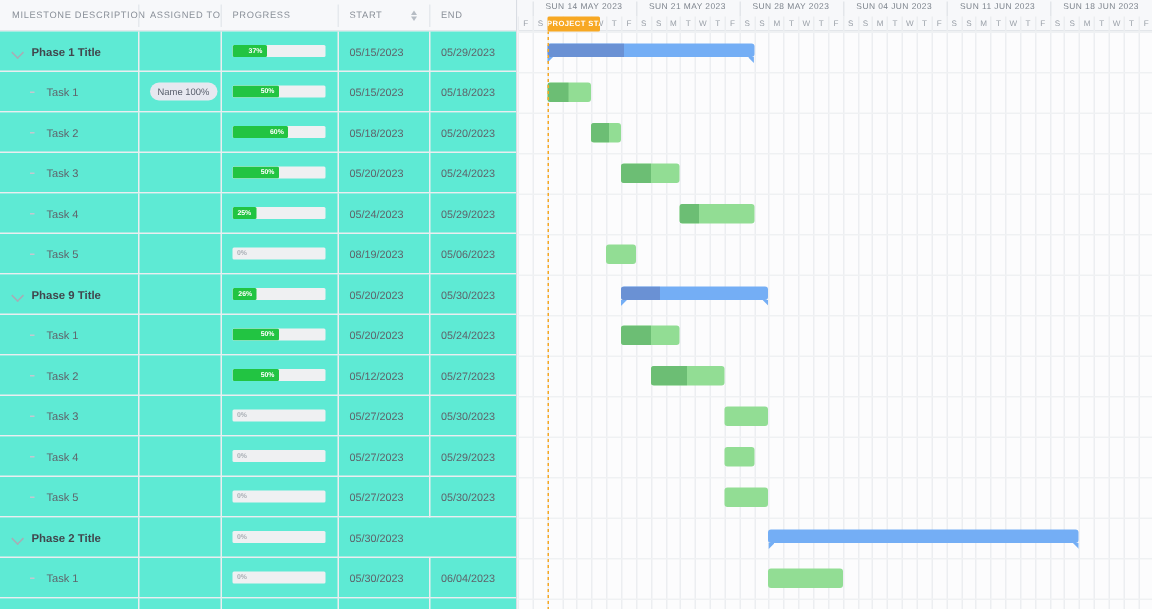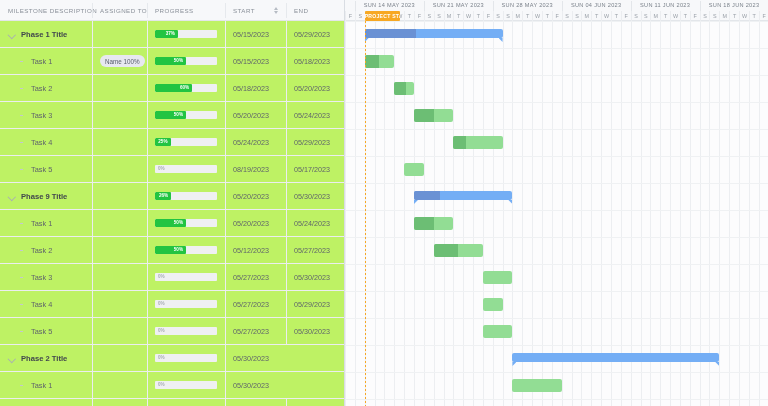--- a/index.html
+++ b/index.html
@@ -42,21 +42,21 @@
              display: flex; flex-direction: column; justify-content: space-between; }
   .sort-ic i { display: block; width: 0; height: 0; border-left: 2.5px solid transparent;
                border-right: 2.5px solid transparent; }
   .sort-ic i.up { border-bottom: 3px solid #b6bcc4; }
   .sort-ic i.dn { border-top: 3px solid #b6bcc4; }
 
   .rows { position: relative; }
   .row {
     display: flex; height: 27px; align-items: center;
     border-bottom: 1px solid #ebedf0;
-    background: #bef264;
+    background: #5eead4;
   }
   .cell {
     height: 27px; display: flex; align-items: center;
     padding-left: 8px; position: relative;
     font-size: 7.2px; color: #5f646b;
   }
   .cell + .cell::before {
     content: ""; position: absolute; left: 0; top: 0; bottom: 0;
     width: 1px; background: #ebedf0;
   }
@@ -301,21 +301,21 @@
           <div class="cell c-prog">
             <div class="pbar">
               <div class="pfill" style="width: 0%;"></div>
               <span class="ptxt zero">0%</span>
             </div>
           </div>
           <div class="cell c-start">
             <span class="date">08/19/2023</span>
           </div>
           <div class="cell c-end">
-            <span class="date">05/17/2023</span>
+            <span class="date">05/06/2023</span>
           </div>
         </div>
         <div class="row">
           <div class="cell c-desc">
             <div class="desc-inner">
               <span class="chev"></span>
               <span class="lbl-phase">Phase 9 Title</span>
             </div>
           </div>
           <div class="cell c-assn"></div>
@@ -464,20 +464,23 @@
           </div>
           <div class="cell c-assn"></div>
           <div class="cell c-prog">
             <div class="pbar">
               <div class="pfill" style="width: 0%;"></div>
               <span class="ptxt zero">0%</span>
             </div>
           </div>
           <div class="cell c-start">
             <span class="date">05/30/2023</span>
+          </div>
+          <div class="cell c-end">
+            <span class="date">06/04/2023</span>
           </div>
         </div>
         <div class="row">
           <div class="cell c-desc"></div>
           <div class="cell c-assn"></div>
           <div class="cell c-prog"></div>
           <div class="cell c-start"></div>
           <div class="cell c-end"></div>
         </div>
       </div>

